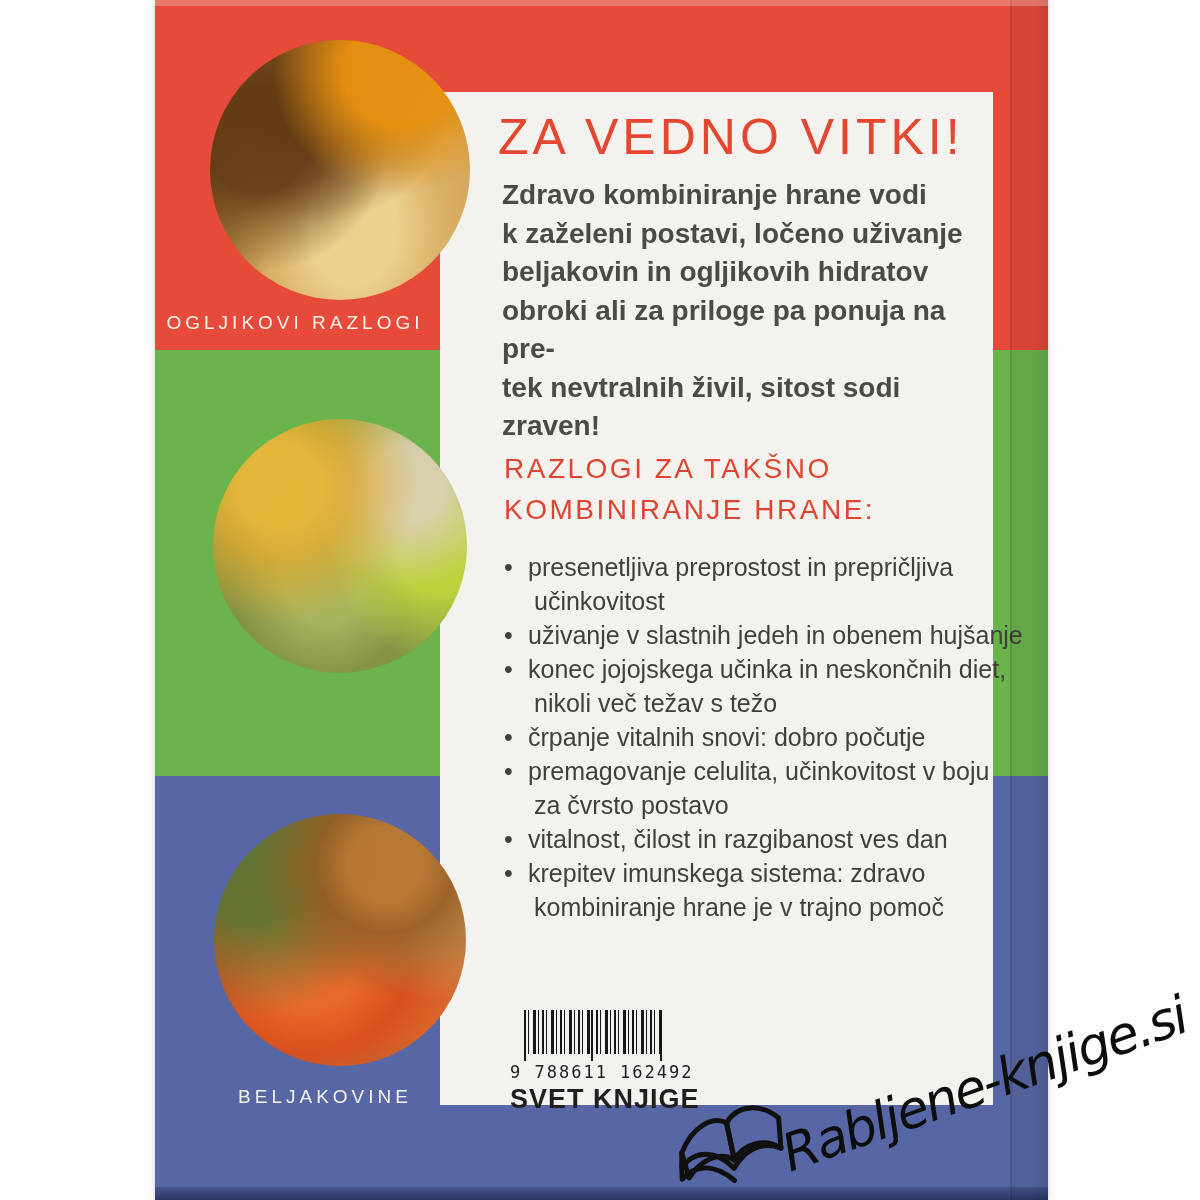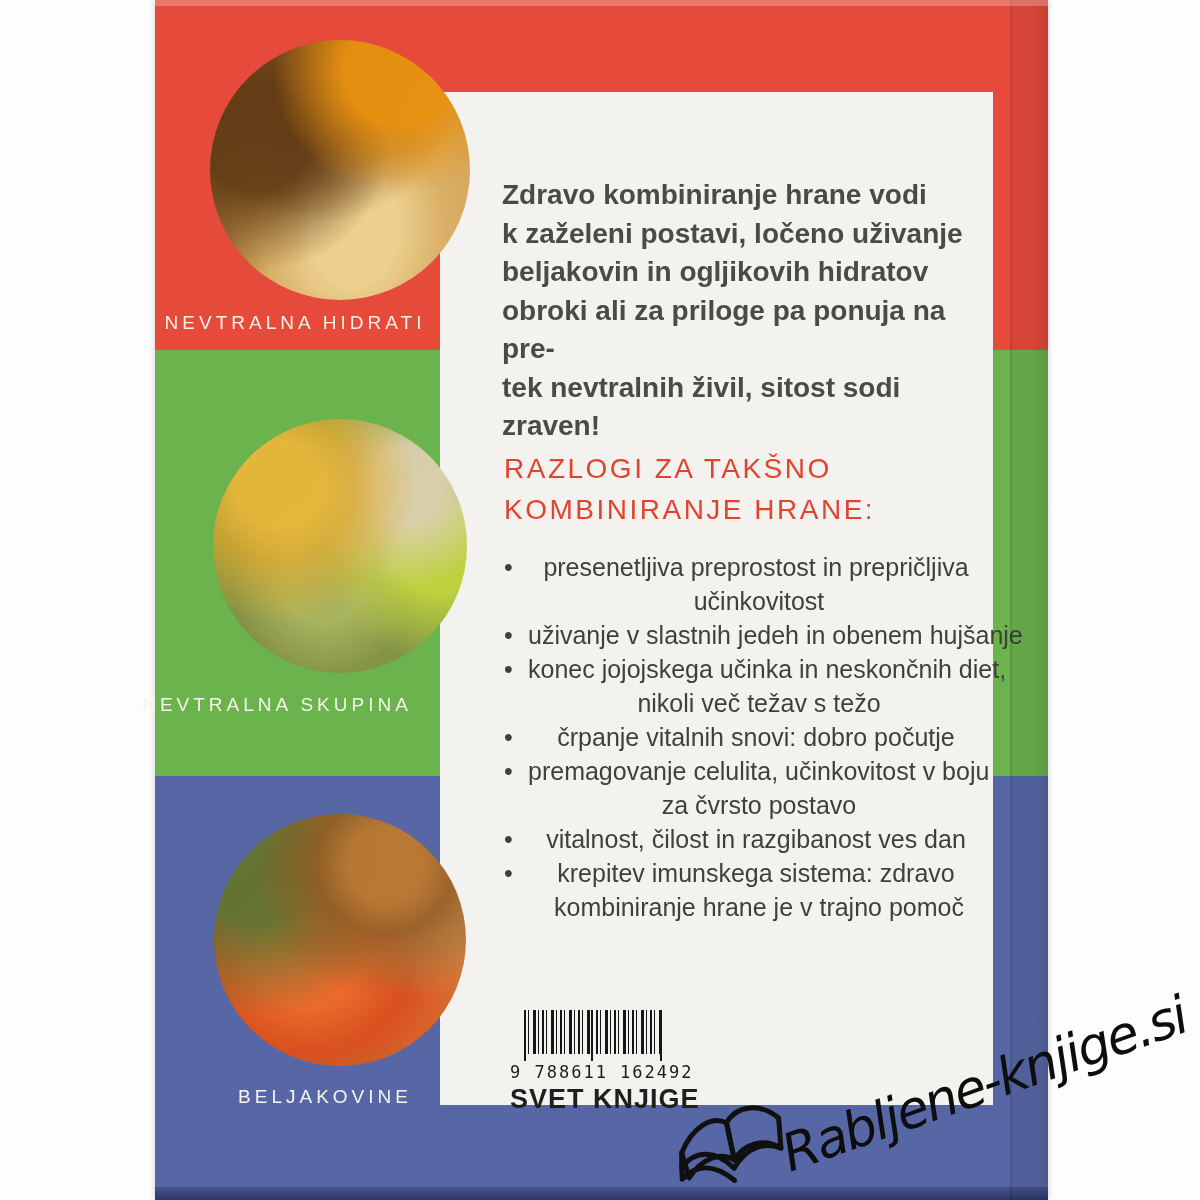--- a/index.html
+++ b/index.html
@@ -63,21 +63,21 @@
   .panel { position: absolute; left: 285px; top: 92px; width: 553px; height: 1013px;
            background: #f4f2ee; z-index: 3; }
   .panel-title { position: absolute; left: 58px; top: 16px; font-size: 50px; letter-spacing: 4px;
            color: #e5462f; white-space: nowrap; }
   .intro { position: absolute; left: 62px; top: 84px; font-size: 28px; line-height: 38.5px;
            color: #4b4a46; font-weight: bold; }
   .subhead { position: absolute; left: 64px; top: 356px; font-size: 28px; line-height: 41px;
            letter-spacing: 2.5px; color: #e0432f; }
   .reasons { position: absolute; left: 64px; top: 458px; width: 480px;
            font-size: 25px; line-height: 34px; color: #403f3b; }
-  .bullet-line { position: relative; padding-left: 24px; white-space: nowrap; text-align: center; }
+  .bullet-line { position: relative; padding-left: 24px; white-space: nowrap; }
   .bullet-line:not(.cont)::before { content: "•"; position: absolute; left: 0; top: 0;
            font-size: 25px; color: #403f3b; }
   .bullet-line.cont { padding-left: 30px; }
 
   
   .barcode-block { position: absolute; left: 70px; top: 918px; width: 200px; }
   .barcode-bars { position: relative; width: 138px; height: 44px; margin-left: 14px;
     background: repeating-linear-gradient(90deg,
       #161616 0 2px, #f4f2ee 2px 4px, #161616 4px 5px, #f4f2ee 5px 9px,
       #161616 9px 12px, #f4f2ee 12px 14px, #161616 14px 15px, #f4f2ee 15px 18px); }
@@ -100,25 +100,25 @@
   <div class="cover">
 
     <div class="band band-red"></div>
     <div class="band band-green"></div>
     <div class="band band-blue"></div>
 
     <div class="photo-circle circle-bread"></div>
     <div class="photo-circle circle-neutral"></div>
     <div class="photo-circle circle-protein"></div>
 
-    <div class="band-label label-1">NEVTRALNA HIDRATI</div>
-    <div class="band-label label-2">NEVTRALNA SKUPINA</div>
+    <div class="band-label label-1">OGLJIKOVI RAZLOGI</div>
     <div class="band-label label-3">BELJAKOVINE</div>
 
     <div class="panel">
+      <div class="panel-title">ZA VEDNO VITKI!</div>
 
       <div class="intro">
           <div>Zdravo kombiniranje hrane vodi</div>
           <div>k zaželeni postavi, ločeno uživanje</div>
           <div>beljakovin in ogljikovih hidratov</div>
           <div>obroki ali za priloge pa ponuja na pre-</div>
           <div>tek nevtralnih živil, sitost sodi zraven!</div>
         </div>
 
       <div class="subhead">

